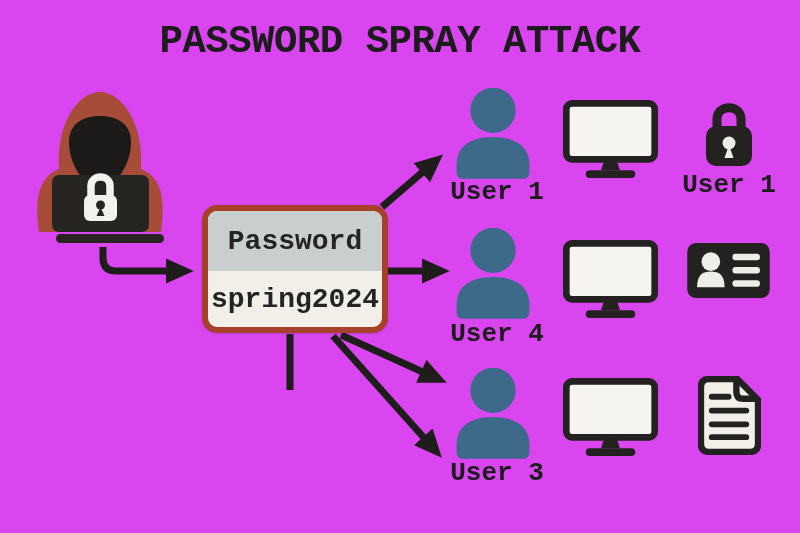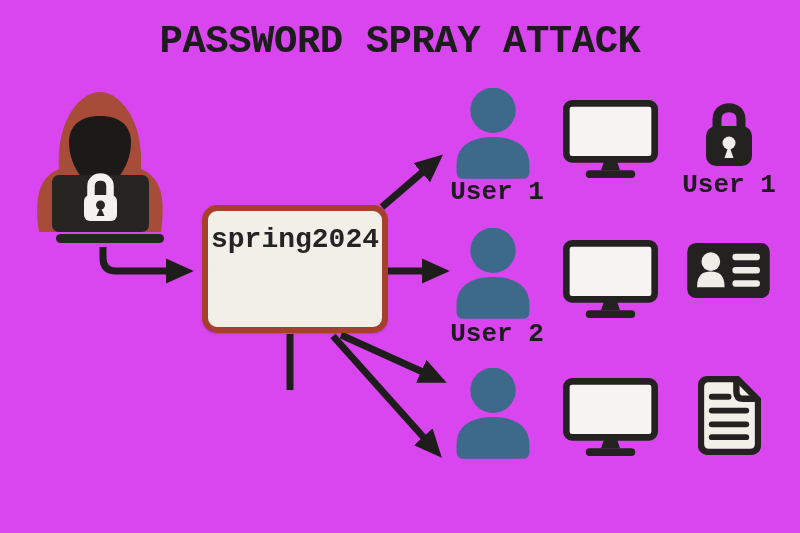--- a/index.html
+++ b/index.html
@@ -63,20 +63,21 @@
     <rect x="31" y="152" width="108" height="9" rx="4.5" fill="#262522"></rect>
     <g>
       <path d="M66 114 V104 C66 92 85 92 85 104 V114" stroke="#F4F2EE" stroke-width="7.5" fill="none"></path>
       <rect x="59" y="113" width="33" height="26" rx="6" fill="#F4F2EE"></rect>
       <circle cx="75.5" cy="123" r="4.5" fill="#262522"></circle>
       <path d="M75.5 125 L71.5 134 H79.5 Z" fill="#262522"></path>
     </g>
   </svg>
 
   <div id="password-box" class="abs">
+    <div class="top">Password</div>
     <div class="bottom">spring2024</div>
   </div>
 
   <svg class="abs" style="left:453px;top:88px" width="80" height="91" viewBox="0 0 90 102">
     <circle cx="45" cy="25" r="25.5" fill="#3D6A8B"></circle>
     <path d="M4 86 C4 64 22 55 45 55 C68 55 86 64 86 86 L86 94 Q86 102 78 102 L12 102 Q4 102 4 94 Z" fill="#3D6A8B"></path>
   </svg>
   <div class="abs user-label" style="left:437px;top:177px;width:120px">User 1</div>
 
   <svg class="abs" style="left:563px;top:100px" width="95" height="78" viewBox="0 0 100 82">
@@ -90,41 +91,42 @@
     <rect x="6" y="30" width="46" height="40" rx="10" fill="#242220"></rect>
     <circle cx="29" cy="47" r="6.5" fill="#EFEDE8"></circle>
     <path d="M29 49 L24.5 62 H33.5 Z" fill="#EFEDE8"></path>
   </svg>
   <div class="abs user-label" style="left:669px;top:170px;width:120px">User 1</div>
 
   <svg class="abs" style="left:453px;top:228px" width="80" height="91" viewBox="0 0 90 102">
     <circle cx="45" cy="25" r="25.5" fill="#3D6A8B"></circle>
     <path d="M4 86 C4 64 22 55 45 55 C68 55 86 64 86 86 L86 94 Q86 102 78 102 L12 102 Q4 102 4 94 Z" fill="#3D6A8B"></path>
   </svg>
-  <div class="abs user-label" style="left:437px;top:319px;width:120px">User 2</div>
+  <div class="abs user-label" style="left:437px;top:319px;width:120px">User 4</div>
 
   <svg class="abs" style="left:563px;top:240px" width="95" height="78" viewBox="0 0 100 82">
     <rect x="3.5" y="3.5" width="93" height="59" rx="6" fill="#F6F4F0" stroke="#242220" stroke-width="7"></rect>
     <polygon points="44,62 56,62 60,74 40,74" fill="#242220"></polygon>
     <rect x="24" y="74" width="52" height="8" rx="4" fill="#242220"></rect>
   </svg>
 
   <svg class="abs" style="left:687px;top:243px" width="83" height="55" viewBox="0 0 84 56">
     <rect x="0" y="0" width="84" height="56" rx="9" fill="#242220"></rect>
     <circle cx="24" cy="19" r="9.5" fill="#EFEDE8"></circle>
     <path d="M10 45 C10 32 16 29 24 29 C32 29 38 32 38 45 Z" fill="#EFEDE8"></path>
     <rect x="46" y="11" width="28" height="6.5" rx="3" fill="#EFEDE8"></rect>
     <rect x="46" y="24.5" width="28" height="6.5" rx="3" fill="#EFEDE8"></rect>
     <rect x="46" y="38" width="28" height="6.5" rx="3" fill="#EFEDE8"></rect>
   </svg>
 
   <svg class="abs" style="left:453px;top:368px" width="80" height="91" viewBox="0 0 90 102">
     <circle cx="45" cy="25" r="25.5" fill="#3D6A8B"></circle>
     <path d="M4 86 C4 64 22 55 45 55 C68 55 86 64 86 86 L86 94 Q86 102 78 102 L12 102 Q4 102 4 94 Z" fill="#3D6A8B"></path>
   </svg>
+  <div class="abs user-label" style="left:437px;top:458px;width:120px">User 3</div>
 
   <svg class="abs" style="left:563px;top:378px" width="95" height="78" viewBox="0 0 100 82">
     <rect x="3.5" y="3.5" width="93" height="59" rx="6" fill="#F6F4F0" stroke="#242220" stroke-width="7"></rect>
     <polygon points="44,62 56,62 60,74 40,74" fill="#242220"></polygon>
     <rect x="24" y="74" width="52" height="8" rx="4" fill="#242220"></rect>
   </svg>
 
   <svg class="abs" style="left:698px;top:376px" width="63" height="79" viewBox="0 0 64 80">
     <path d="M11 3 H40 L61 24 V69 Q61 77 53 77 H11 Q3 77 3 69 V11 Q3 3 11 3 Z" fill="#F2EFE9" stroke="#242220" stroke-width="6.5" stroke-linejoin="round"></path>
     <path d="M39 5 L39 16 Q39 23 46 23 L59 23" fill="none" stroke="#242220" stroke-width="6.5"></path>

